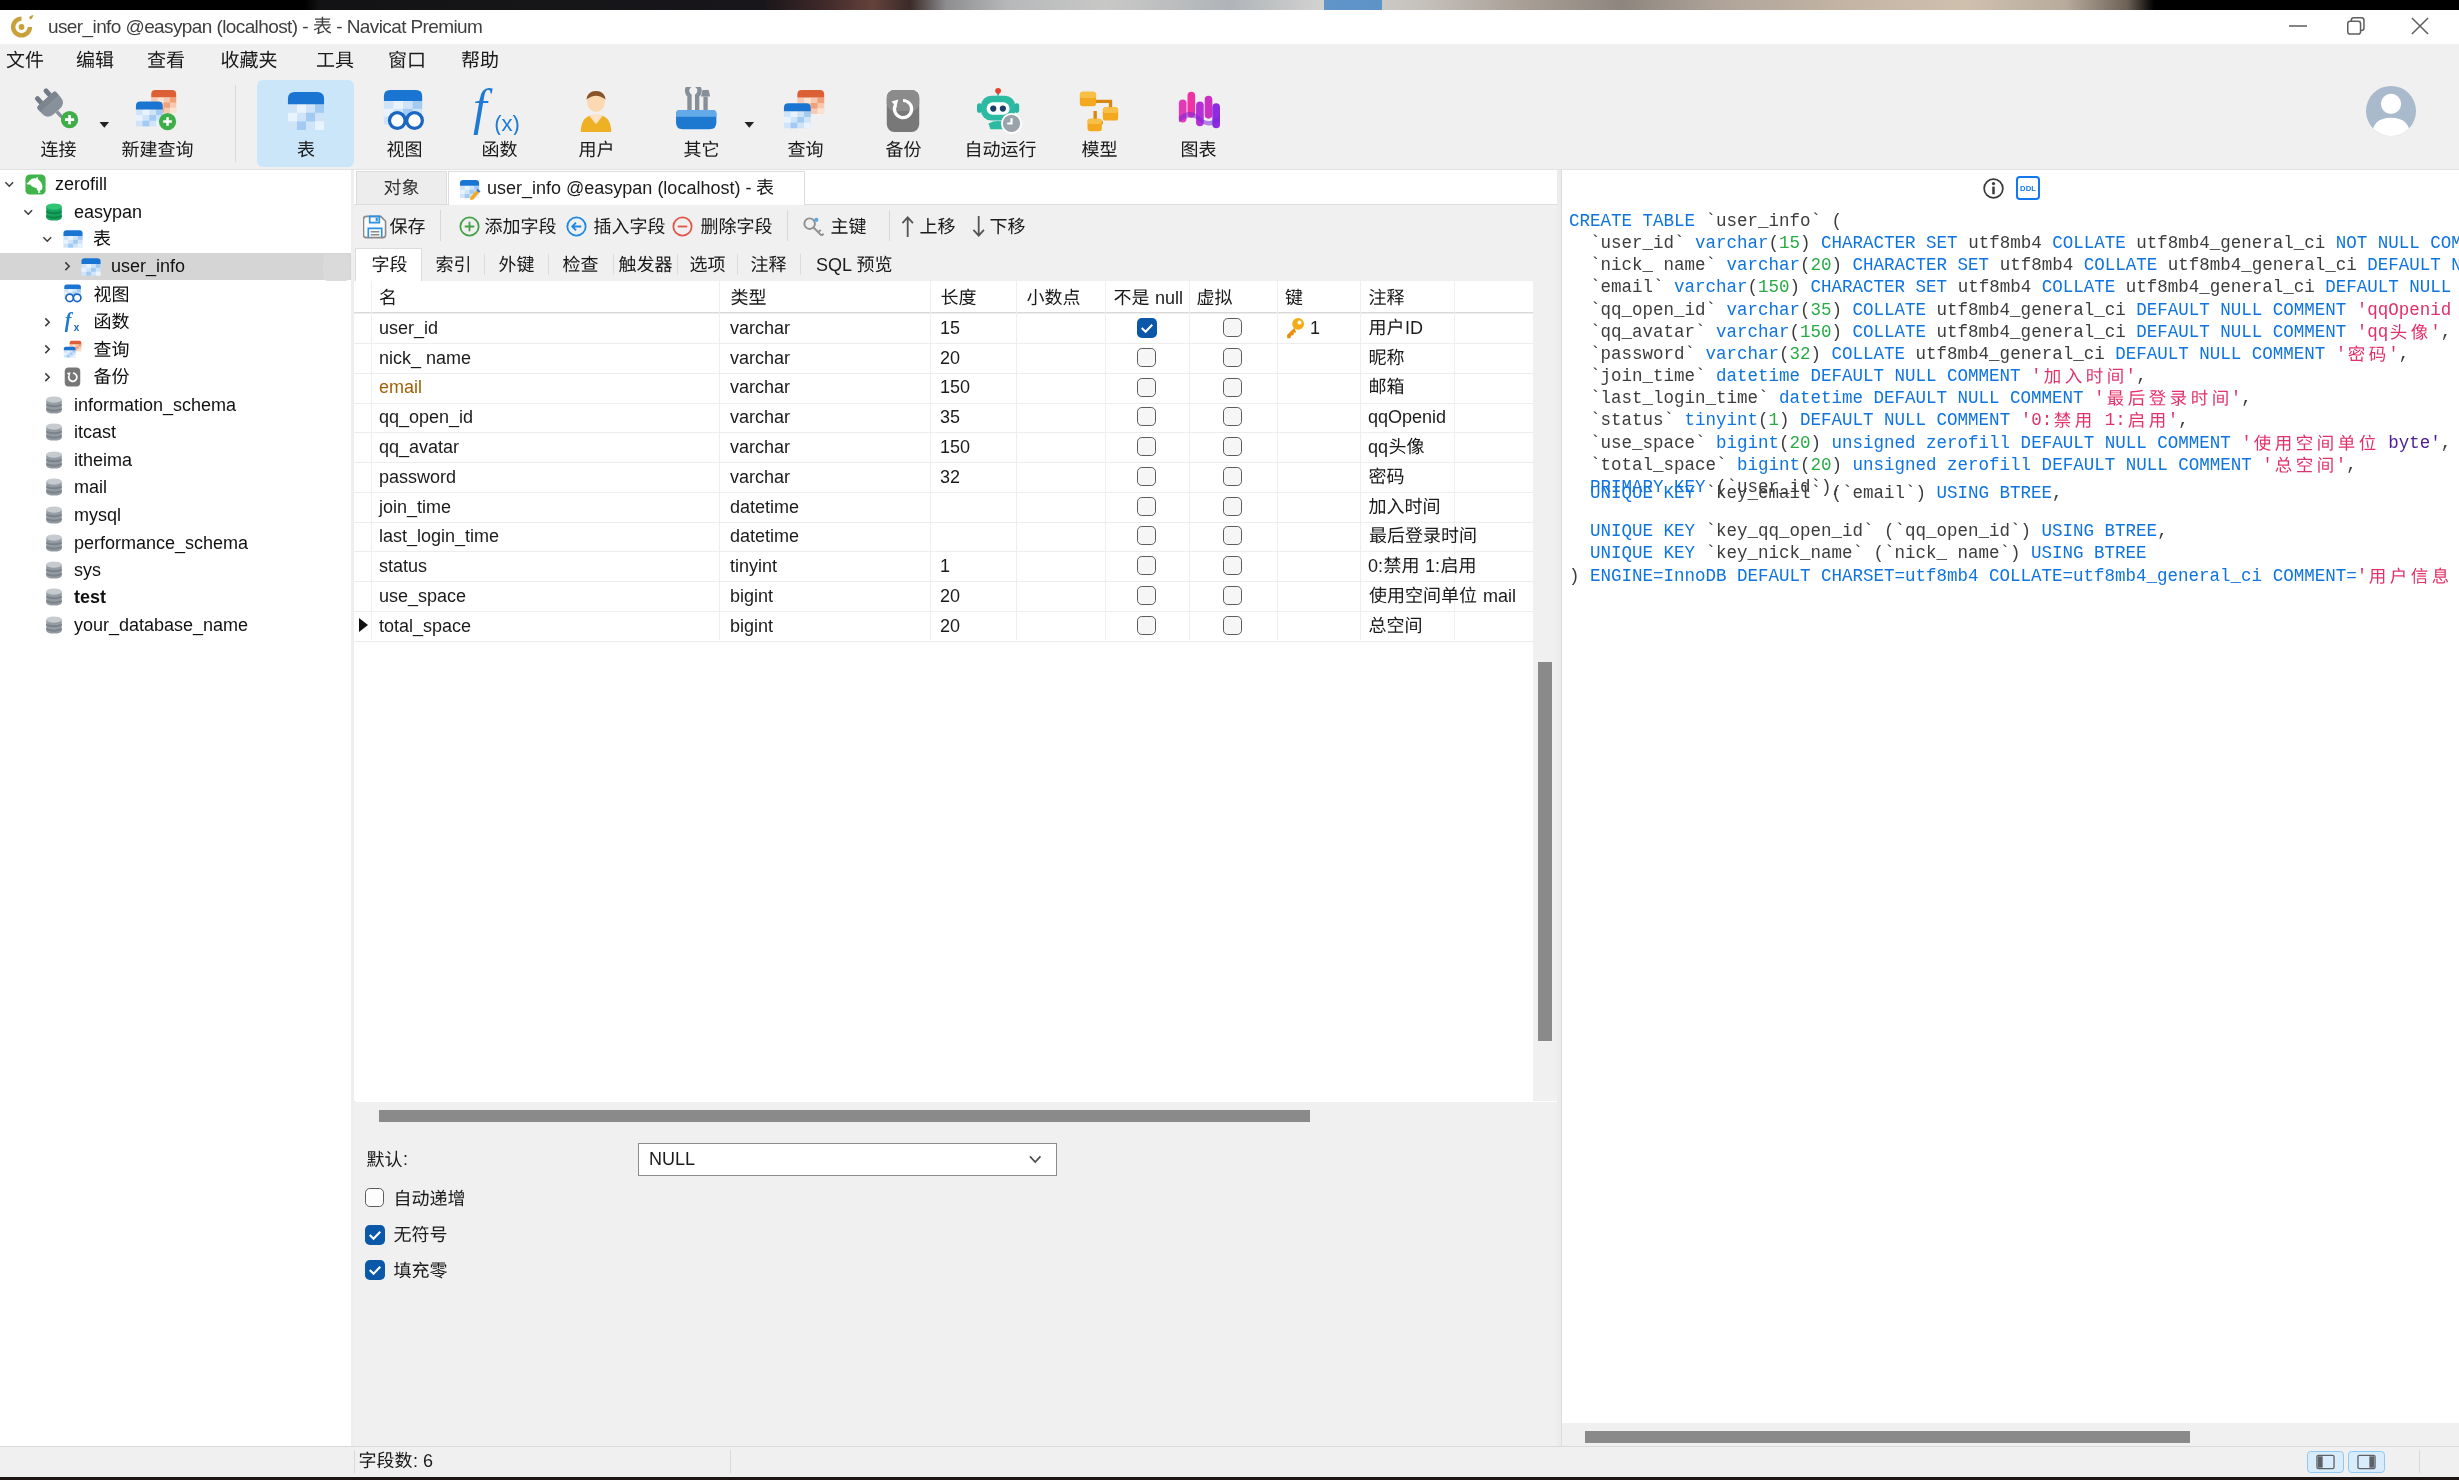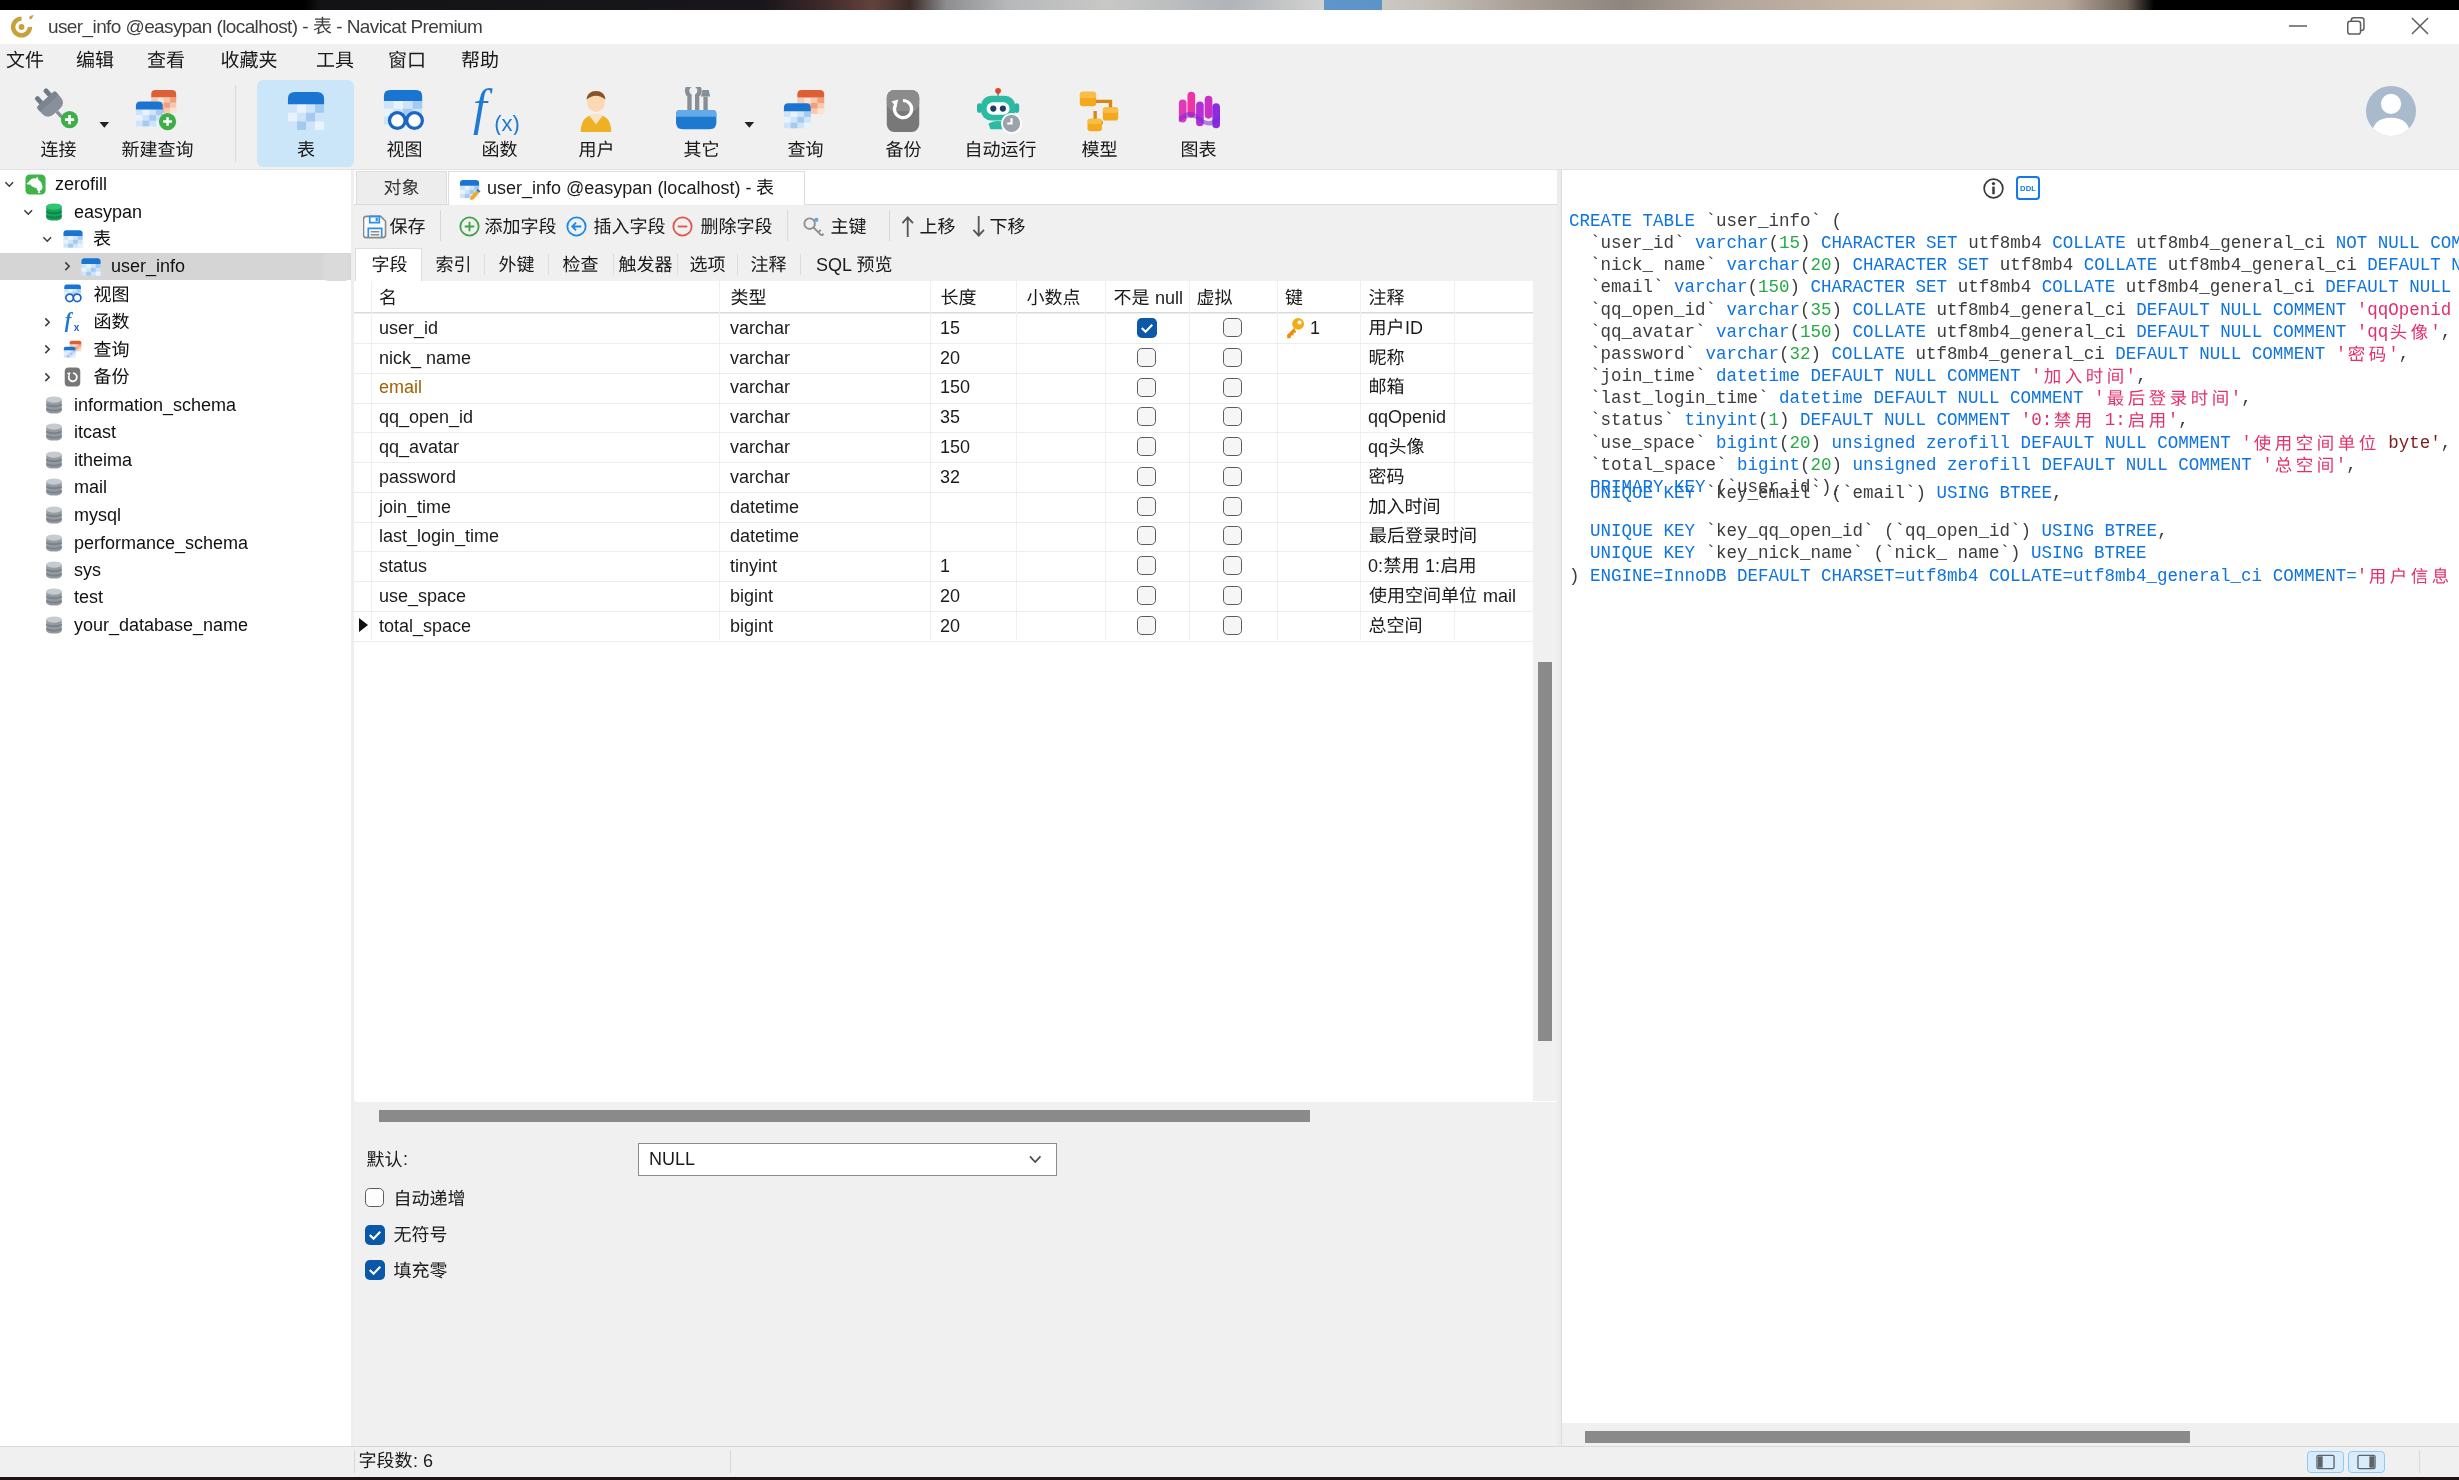--- a/index.html
+++ b/index.html
@@ -487,21 +487,21 @@
     </svg>
   </div>
 <div style="position:absolute;top:557px;font-size:18px;color:#111;line-height:26px;white-space:nowrap;left:74px;">sys</div>
 <div style="position:absolute;left:44px;top:587px;">
     <svg width="20" height="20" viewBox="0 0 22 22">
       <path d="M2.5 5 v12 q0 3.4 8.5 3.4 q8.5 0 8.5-3.4 V5z" fill="#949ba3"></path>
       <path d="M2.5 9.5 q8.5 3.6 17 0 v2.3 q-8.5 3.6-17 0z M2.5 14.3 q8.5 3.6 17 0 v2.3 q-8.5 3.6-17 0z" fill="#7b828a"></path>
       <ellipse cx="11" cy="5" rx="8.5" ry="3.4" fill="#c6cbd0"></ellipse>
     </svg>
   </div>
-<div style="position:absolute;top:584px;font-size:18px;color:#111;line-height:26px;white-space:nowrap;left:74px;">test</div>
+<div style="position:absolute;top:584px;font-size:18px;color:#111;line-height:26px;white-space:nowrap;left:74px;font-weight:bold;">test</div>
 <div style="position:absolute;left:44px;top:615px;">
     <svg width="20" height="20" viewBox="0 0 22 22">
       <path d="M2.5 5 v12 q0 3.4 8.5 3.4 q8.5 0 8.5-3.4 V5z" fill="#949ba3"></path>
       <path d="M2.5 9.5 q8.5 3.6 17 0 v2.3 q-8.5 3.6-17 0z M2.5 14.3 q8.5 3.6 17 0 v2.3 q-8.5 3.6-17 0z" fill="#7b828a"></path>
       <ellipse cx="11" cy="5" rx="8.5" ry="3.4" fill="#c6cbd0"></ellipse>
     </svg>
   </div>
 <div style="position:absolute;top:612px;font-size:18px;color:#111;line-height:26px;white-space:nowrap;left:74px;">your_database_name</div>
 <div style="position:absolute;left:323px;top:254px;width:27px;height:27px;background:#dadada;border-radius:4.8px"></div>
 <div style="position:absolute;left:354px;top:170px;width:1203px;height:35px;background:#fff;border-bottom:1px solid #dcdcdc;box-sizing:border-box"></div>
@@ -901,21 +901,21 @@
         <use href="#g542f" transform="translate(1.8,16.0) scale(0.01817,-0.01817)"></use>
         <use href="#g7528" transform="translate(23.6,16.0) scale(0.01817,-0.01817)"></use>
       </svg><span style="color:#e23069">'</span><span style="color:#3c3c3c">,</span></div>
     <div style="position:absolute;left:0;top:222px;height:22px;line-height:22px;white-space:nowrap"><span style="color:#3c3c3c">&nbsp;&nbsp;`use_space`&nbsp;</span><span style="color:#0f74e0">bigint</span><span style="color:#3c3c3c">(</span><span style="color:#27aa45">20</span><span style="color:#3c3c3c">)&nbsp;</span><span style="color:#0f74e0">unsigned&nbsp;zerofill&nbsp;DEFAULT&nbsp;NULL&nbsp;COMMENT</span><span style="color:#e23069">&nbsp;'</span><svg class="cj" style="vertical-align:-0.18em" width="126" height="17.5" fill="#e23069" viewBox="0 0 130.891 18.1875">
         <use href="#g4f7f" transform="translate(1.8,16.0) scale(0.01817,-0.01817)"></use>
         <use href="#g7528" transform="translate(23.6,16.0) scale(0.01817,-0.01817)"></use>
         <use href="#g7a7a" transform="translate(45.4,16.0) scale(0.01817,-0.01817)"></use>
         <use href="#g95f4" transform="translate(67.2,16.0) scale(0.01817,-0.01817)"></use>
         <use href="#g5355" transform="translate(89.1,16.0) scale(0.01817,-0.01817)"></use>
         <use href="#g4f4d" transform="translate(110.9,16.0) scale(0.01817,-0.01817)"></use>
-      </svg><span style="color:#7f1d1d">&nbsp;byte'</span><span style="color:#3c3c3c">,</span></div>
+      </svg><span style="color:#4c1d95">&nbsp;byte'</span><span style="color:#3c3c3c">,</span></div>
     <div style="position:absolute;left:0;top:244px;height:22px;line-height:22px;white-space:nowrap"><span style="color:#3c3c3c">&nbsp;&nbsp;`total_space`&nbsp;</span><span style="color:#0f74e0">bigint</span><span style="color:#3c3c3c">(</span><span style="color:#27aa45">20</span><span style="color:#3c3c3c">)&nbsp;</span><span style="color:#0f74e0">unsigned&nbsp;zerofill&nbsp;DEFAULT&nbsp;NULL&nbsp;COMMENT</span><span style="color:#e23069">&nbsp;'</span><svg class="cj" style="vertical-align:-0.18em" width="63" height="17.5" fill="#e23069" viewBox="0 0 65.3906 18.1875">
         <use href="#g603b" transform="translate(1.8,16.0) scale(0.01817,-0.01817)"></use>
         <use href="#g7a7a" transform="translate(23.6,16.0) scale(0.01817,-0.01817)"></use>
         <use href="#g95f4" transform="translate(45.4,16.0) scale(0.01817,-0.01817)"></use>
       </svg><span style="color:#e23069">'</span><span style="color:#3c3c3c">,</span></div>
     <div style="position:absolute;left:0;top:266px;height:22px;line-height:22px;white-space:nowrap"><span style="color:#0f74e0">&nbsp;&nbsp;PRIMARY&nbsp;KEY</span><span style="color:#3c3c3c">&nbsp;(`user_id`),</span></div>
     <div style="position:absolute;left:0;top:272px;height:22px;line-height:22px;white-space:nowrap"><span style="color:#0f74e0">&nbsp;&nbsp;UNIQUE&nbsp;KEY</span><span style="color:#3c3c3c">&nbsp;`key_email`&nbsp;(`email`)&nbsp;</span><span style="color:#0f74e0">USING&nbsp;BTREE</span><span style="color:#3c3c3c">,</span></div>
     <div style="position:absolute;left:0;top:310px;height:22px;line-height:22px;white-space:nowrap"><span style="color:#0f74e0">&nbsp;&nbsp;UNIQUE&nbsp;KEY</span><span style="color:#3c3c3c">&nbsp;`key_qq_open_id`&nbsp;(`qq_open_id`)&nbsp;</span><span style="color:#0f74e0">USING&nbsp;BTREE</span><span style="color:#3c3c3c">,</span></div>
     <div style="position:absolute;left:0;top:332px;height:22px;line-height:22px;white-space:nowrap"><span style="color:#0f74e0">&nbsp;&nbsp;UNIQUE&nbsp;KEY</span><span style="color:#3c3c3c">&nbsp;`key_nick_name`&nbsp;(`nick_&nbsp;name`)&nbsp;</span><span style="color:#0f74e0">USING&nbsp;BTREE</span></div>
     <div style="position:absolute;left:0;top:355px;height:22px;line-height:22px;white-space:nowrap"><span style="color:#3c3c3c">)&nbsp;</span><span style="color:#0f74e0">ENGINE=InnoDB&nbsp;DEFAULT&nbsp;CHARSET=utf8mb4&nbsp;COLLATE=utf8mb4_general_ci&nbsp;COMMENT=</span><span style="color:#e23069">'</span><svg class="cj" style="vertical-align:-0.18em" width="84" height="17.5" fill="#e23069" viewBox="0 0 87.1875 18.1875">

